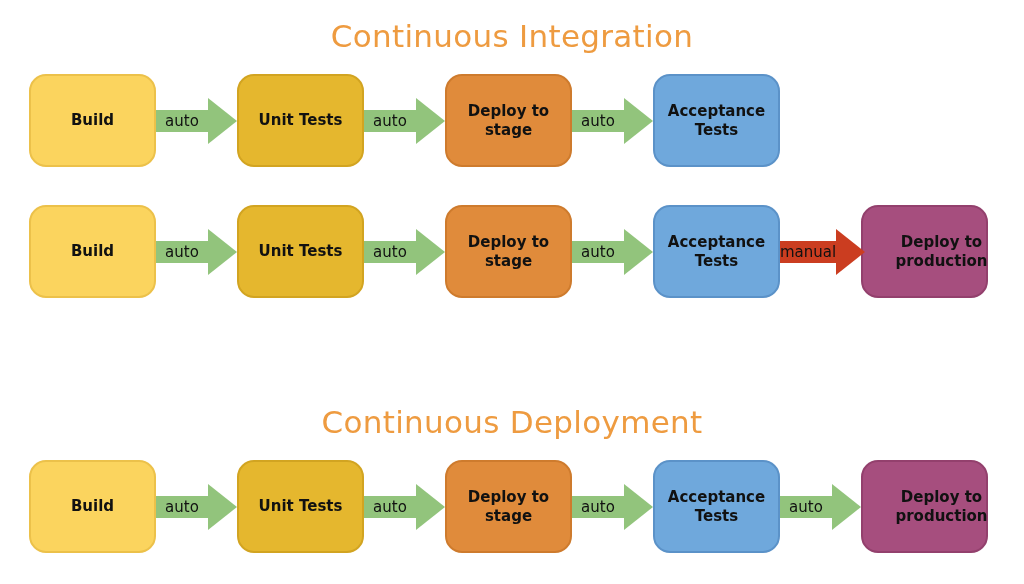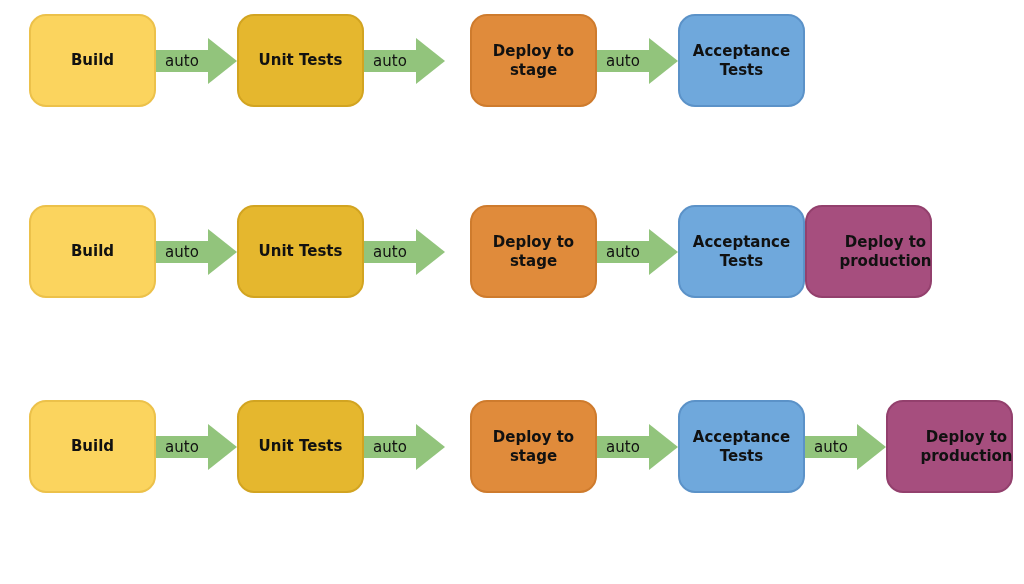--- a/index.html
+++ b/index.html
@@ -49,21 +49,21 @@
     text-align: center;
     font-size: 15px;
     font-weight: bold;
     color: var(--node-text, #111111);
     line-height: 1.25;
     padding: 4px 10px;
     flex: none;
   }
   .n-yellow { background: var(--node-yellow, #FBD45E); border: 2px solid var(--node-yellow-border, #ECC14A); text-align: right; }
   .n-gold   { background: var(--node-gold, #E5B72E);   border: 2px solid var(--node-gold-border, #D2A421); }
-  .n-orange { background: var(--node-orange, #E08B3B); border: 2px solid var(--node-orange-border, #CE7B2D); margin-left: 25px; }
+  .n-orange { background: var(--node-orange, #E08B3B); border: 2px solid var(--node-orange-border, #CE7B2D); }
   .n-blue   { background: var(--node-blue, #6FA8DC);   border: 2px solid var(--node-blue-border, #5B92C8); align-items: center; }
   .n-purple { background: var(--node-purple, #A64E7E); border: 2px solid var(--node-purple-border, #93406D); padding-left: 44px; }
   .arrow {
     width: 81px;
     height: 93px;
     display: flex;
     align-items: center;
     flex: none;
     position: relative;
   }
@@ -93,20 +93,21 @@
     white-space: nowrap;
     z-index: 1;
   }
 </style>
 </head>
 <body>
 
 <div class="canvas">
 
   <section class="row row-1">
+    <h2 class="title">Continuous Integration</h2>
     <div class="flow">
       <div class="node n-yellow">
         <span>Build</span>
       </div>
       <div class="arrow a-green">
         <div class="tail">
           <span class="arrow-label">auto</span>
         </div>
         <div class="head"></div>
       </div>
@@ -159,27 +160,34 @@
       </div>
       <div class="arrow a-green">
         <div class="tail">
           <span class="arrow-label">auto</span>
         </div>
         <div class="head"></div>
       </div>
       <div class="node n-blue">
         <span>Acceptance Tests</span>
       </div>
+      <div class="arrow a-red">
+        <div class="tail">
+          <span class="arrow-label">manual</span>
+        </div>
+        <div class="head"></div>
+      </div>
       <div class="node n-purple">
         <span>Deploy to production</span>
       </div>
     </div>
   </section>
 
   <section class="row row-3">
+    <h2 class="title">Continuous Deployment</h2>
     <div class="flow">
       <div class="node n-yellow">
         <span>Build</span>
       </div>
       <div class="arrow a-green">
         <div class="tail">
           <span class="arrow-label">auto</span>
         </div>
         <div class="head"></div>
       </div>

